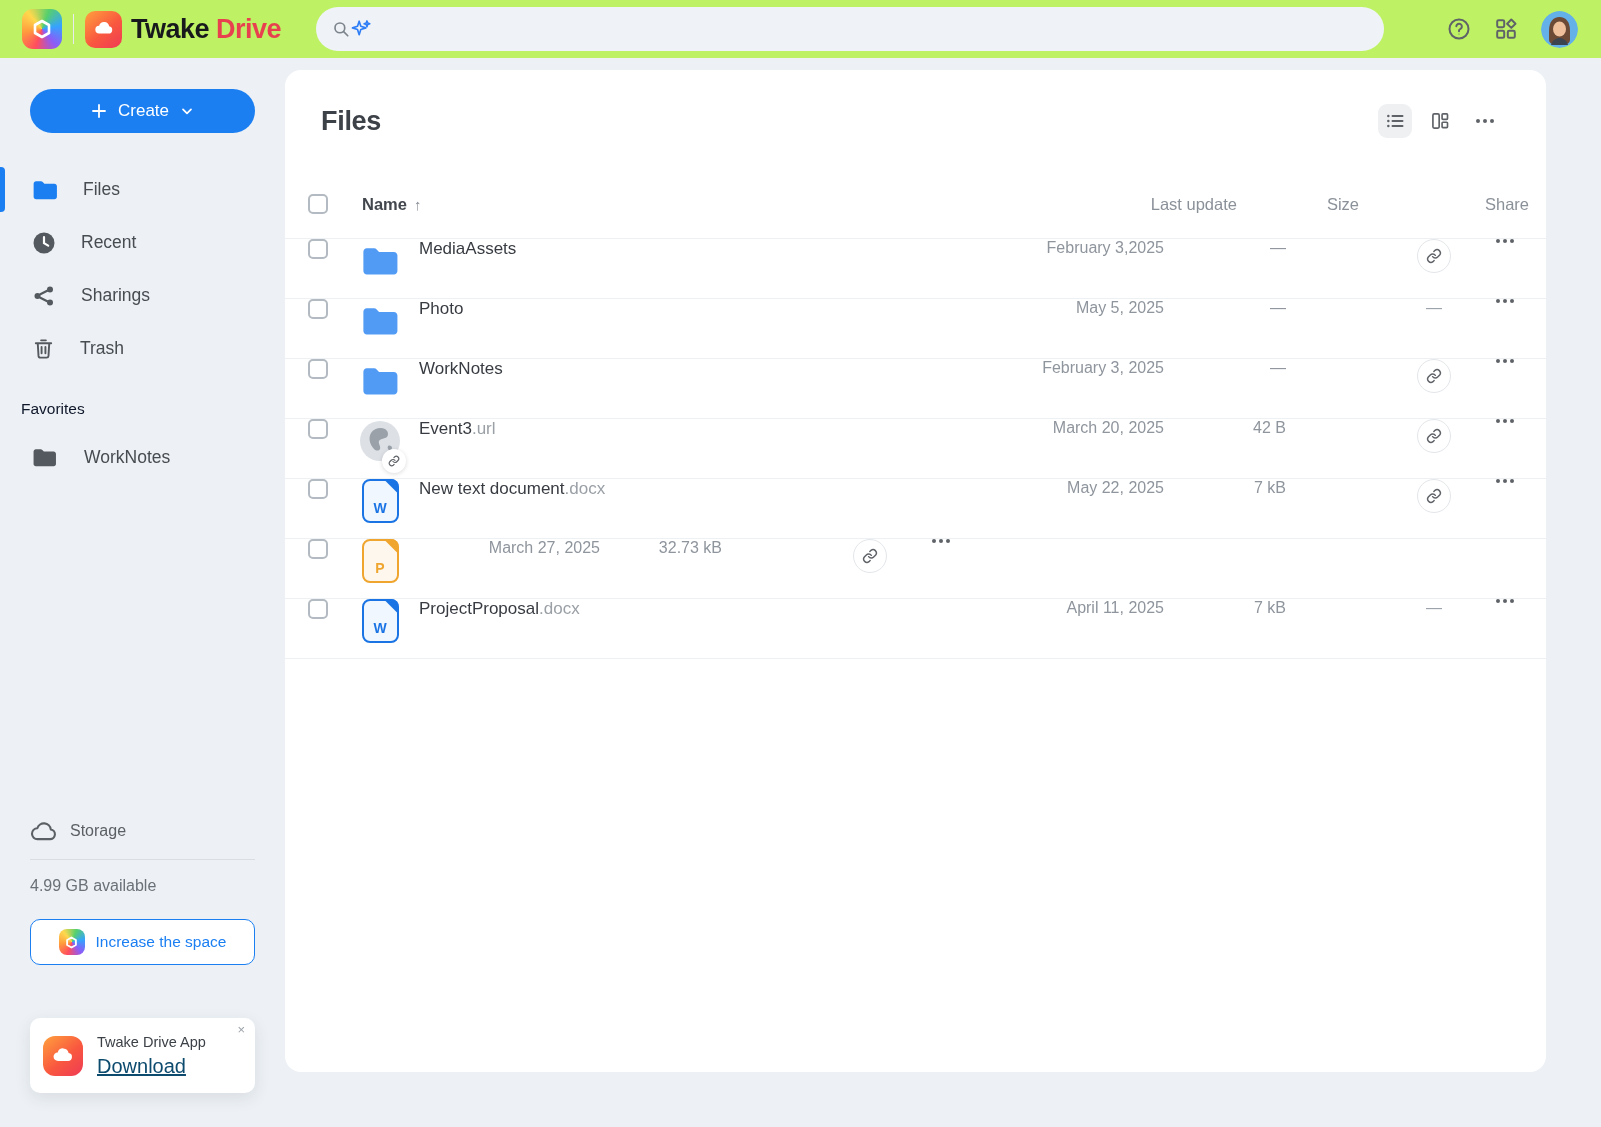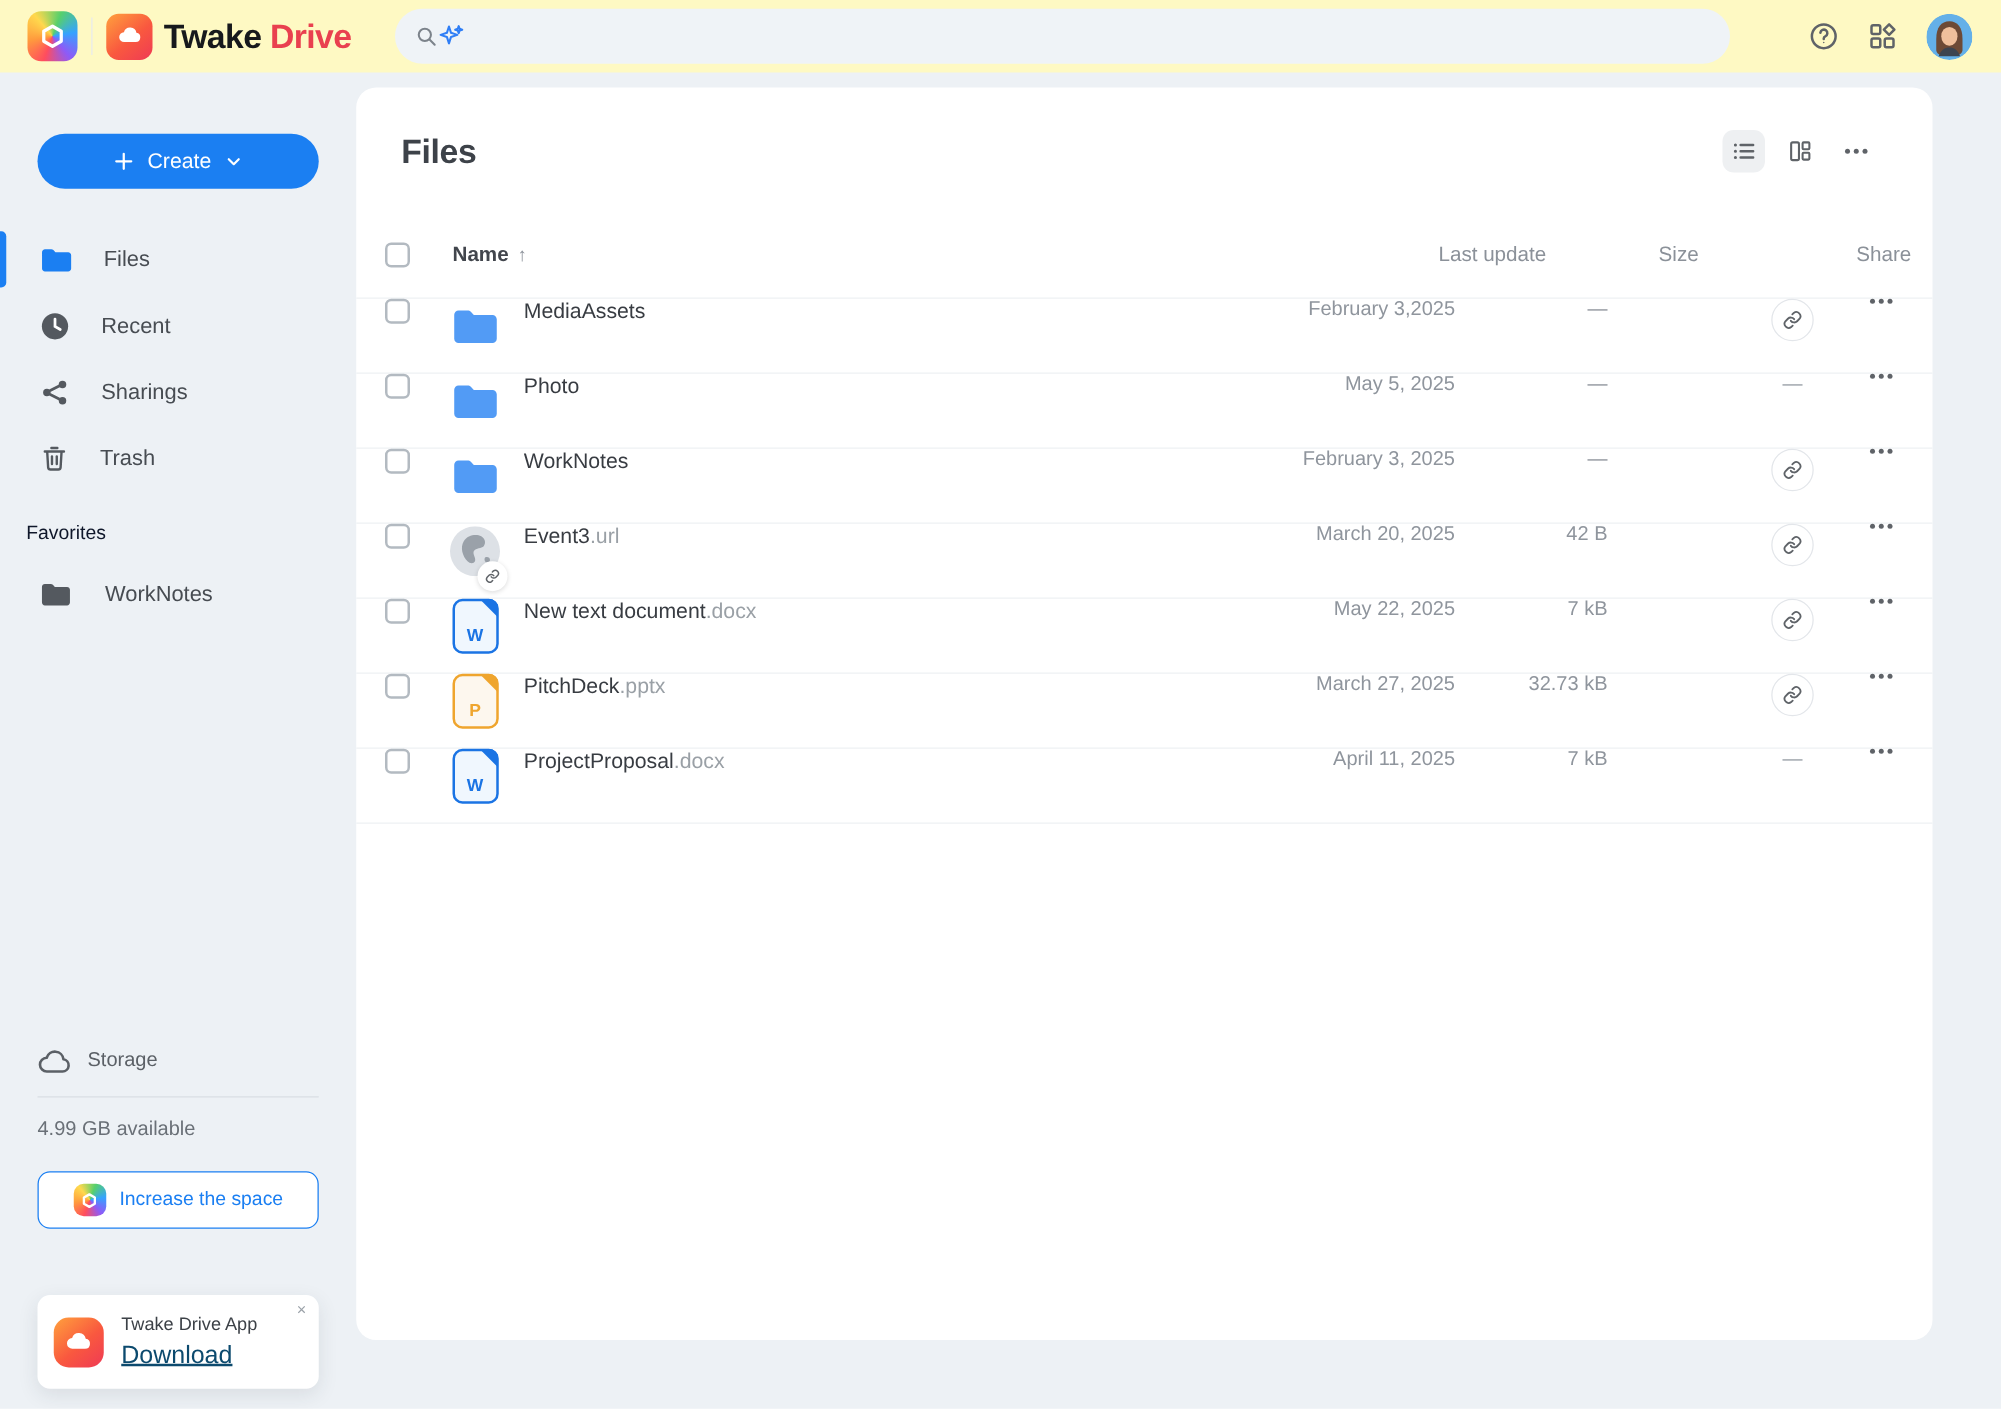--- a/index.html
+++ b/index.html
@@ -9,21 +9,21 @@
     background:#edf1f5;
     color:#3f444b;
     overflow:hidden;
     position:relative;
   }
   svg { display:block; }
 
   
   .topbar {
     position:absolute; left:0; top:0; width:1601px; height:58px;
-    background:#fef9c3; display:flex; align-items:center; padding:0 23px 0 22px;
+    background:#bef264; display:flex; align-items:center; padding:0 23px 0 22px;
   }
   .logo-grid {
     width:40px; height:40px; border-radius:11px;
     background:conic-gradient(from 200deg,#ff4d5e,#ff9a3d,#ffd84d,#57d06b,#35a3ff,#8d5bf7,#ff4d5e);
     display:flex; align-items:center; justify-content:center; flex:0 0 auto;
   }
   .top-vdiv { width:1px; height:30px; background:#e7eaee; margin:0 11px 0 11px; }
   .brand { display:flex; align-items:center; gap:9px; }
   .brand-icon {
     width:37px; height:37px; border-radius:10px;
@@ -43,21 +43,21 @@
     font-family:"Liberation Sans", sans-serif; font-size:16.5px; color:#3f444b;
     margin-left:10px;
   }
   .search input::placeholder { color:#545a61; opacity:1; }
 
   .topbar-right { margin-left:auto; display:flex; align-items:center; gap:23px; }
   .tb-icon-btn { display:flex; align-items:center; justify-content:center; cursor:pointer; }
   .avatar { width:37px; height:37px; border-radius:50%; overflow:hidden; }
 
   
-  .sidebar { position:absolute; left:0; top:76px; width:285px; bottom:0; }
+  .sidebar { position:absolute; left:0; top:58px; width:285px; bottom:0; }
   .create-btn {
     margin:31px 30px 0 30px; width:225px; height:44px; border-radius:22px;
     background:#1B7FF2; color:#fff; display:flex; align-items:center; justify-content:center;
     gap:10px; font-size:17px; font-weight:500; cursor:pointer;
   }
   .nav { margin-top:30px; }
   .nav-item {
     position:relative; height:53px; display:flex; align-items:center;
     padding-left:32px; gap:25px; font-size:17.5px; color:#474c52; cursor:pointer;
   }
@@ -494,21 +494,20 @@
     </span>
   </div>
 
   <div class="row">
     <span class="cb"></span>
     <span class="icon-slot">
   <span class="doc ppt">
             <span class="doc-letter">P</span>
           </span>
 </span>
-    <span class="fname"><span class="base">PitchDeck</span><span class="ext">.pptx</span></span>
     <span class="fdate">March 27, 2025</span>
     <span class="fsize">32.73 kB</span>
     <span class="fshare">
   <span class="share-link-btn">
     <svg width="16" height="16" viewBox="0 0 24 24" fill="none" stroke="#5f6368" stroke-width="2.2" stroke-linecap="round">
       <path d="M10 13a5 5 0 0 0 7.5.5l3-3a5 5 0 0 0-7-7l-1.7 1.7"></path>
       <path d="M14 11a5 5 0 0 0-7.5-.5l-3 3a5 5 0 0 0 7 7l1.7-1.7"></path>
     </svg>
   </span>
 </span>

